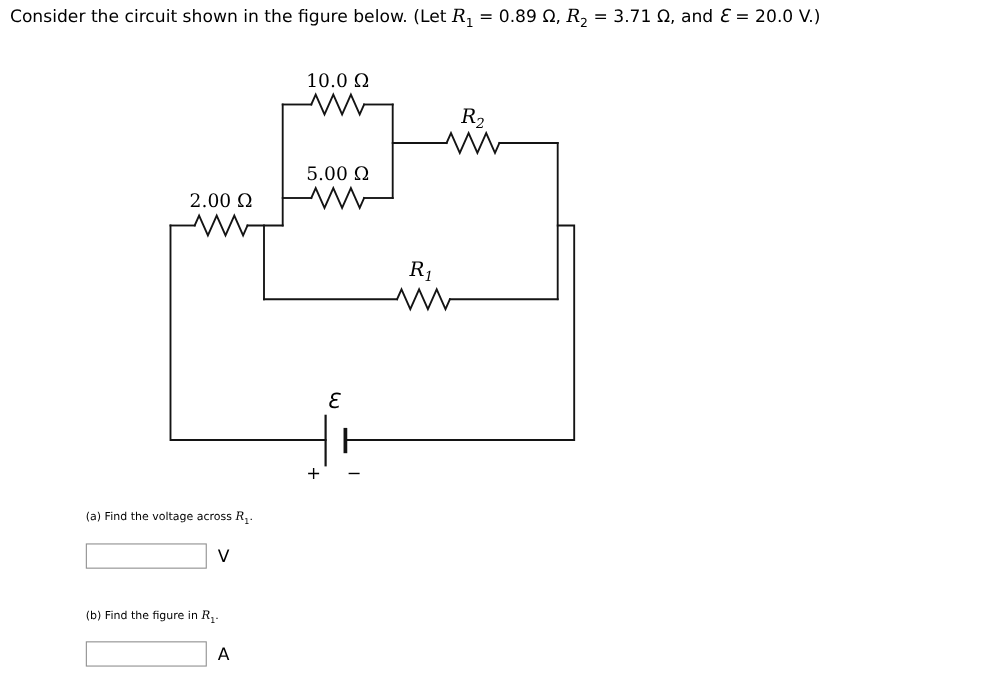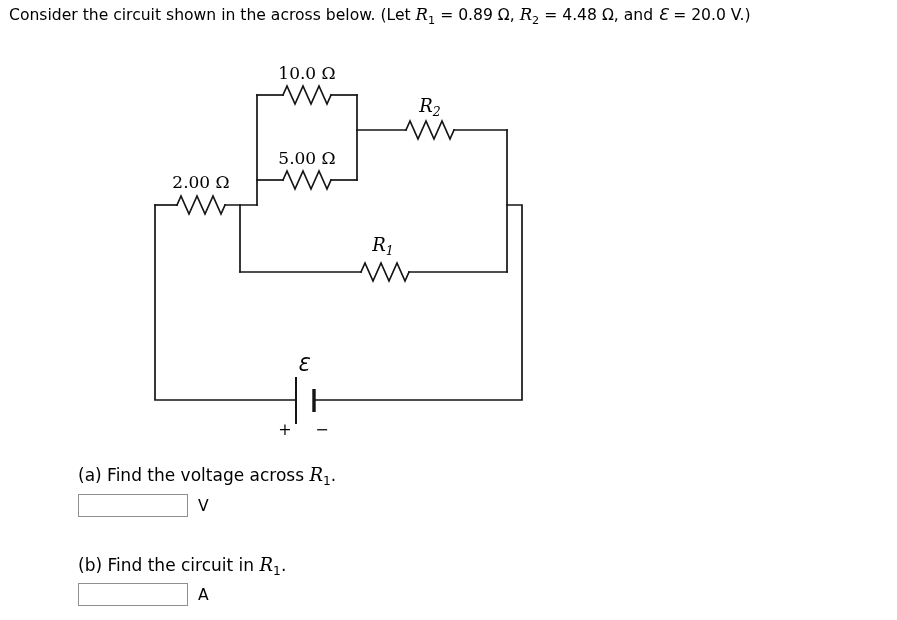--- a/index.html
+++ b/index.html
@@ -10,34 +10,34 @@
   .title sub,.qtext sub{font-size:0.72em;}
   .emf{font-family:"DejaVu Sans",sans-serif;font-style:italic;}
   #circuit-svg{position:absolute;left:0;top:0;}
   .wire{stroke:#141414;stroke-width:1.7;fill:none;stroke-linecap:square;}
   .term-long{stroke:#141414;stroke-width:2;fill:none;}
   .term-short{stroke:#141414;stroke-width:3.4;fill:none;}
   .clabel{font-family:"DejaVu Serif","Liberation Serif",serif;font-size:17px;fill:#000;}
   .clabel-it{font-family:"DejaVu Serif","Liberation Serif",serif;font-style:italic;font-size:18px;fill:#000;}
   .emf-label{font-family:"DejaVu Sans",sans-serif;font-style:italic;font-size:19px;fill:#000;}
   .sign{font-family:"DejaVu Serif","Liberation Serif",serif;font-size:16px;fill:#000;}
-  .qtext{position:absolute;left:78px;font-size:17px;text-align:center;}
+  .qtext{position:absolute;left:78px;font-size:10px;text-align:center;}
   #question-a-text{top:464px;}
   #question-b-text{top:554px;}
   .answer-row{position:absolute;left:78px;display:flex;align-items:center;}
   #answer-row-a{top:494px;}
   #answer-row-b{top:583px;}
   .answer-input{width:100px;height:19px;border:1px solid #8f8f8f;background:#fff;
        font-size:13px;padding:1px 4px;font-family:"DejaVu Sans",sans-serif;}
   .unit{margin-left:10px;font-size:15.6px;}
 </style>
 </head>
 <body>
 
-<div class="title"><span>Consider the circuit shown in the across below. (Let </span><span class="var">R</span><sub>1</sub><span> = 0.89 Ω, </span><span class="var">R</span><sub>2</sub><span> = 4.48 Ω, and </span><span class="var emf">Ɛ</span><span> = 20.0 V.)</span></div>
+<div class="title"><span>Consider the circuit shown in the figure below. (Let </span><span class="var">R</span><sub>1</sub><span> = 0.89 Ω, </span><span class="var">R</span><sub>2</sub><span> = 3.71 Ω, and </span><span class="var emf">Ɛ</span><span> = 20.0 V.)</span></div>
 
 <svg id="circuit-svg" width="560" height="450" viewBox="0 0 560 450" xmlns="http://www.w3.org/2000/svg">
   <g>
 
     <path class="wire" d="M155,205 V400 H296"></path>
     <path class="wire" d="M314,400 H522 V205 H507"></path>
 
     <path class="wire" d="M155,205 H177"></path>
     <path class="wire" d="M177,205 l4,-9 l8,18 l8,-18 l8,18 l8,-18 l8,18 l4,-9"></path>
     <path class="wire" d="M225,205 H257"></path>
@@ -79,18 +79,18 @@
   </g>
 </svg>
 
 <div class="qtext" id="question-a-text"><span>(a) Find the voltage across </span><span class="var">R</span><sub>1</sub><span>.</span></div>
 
 <div class="answer-row" id="answer-row-a">
   <input type="text" class="answer-input" value="" style="">
   <span class="unit">V</span>
 </div>
 
-<div class="qtext" id="question-b-text"><span>(b) Find the circuit in </span><span class="var">R</span><sub>1</sub><span>.</span></div>
+<div class="qtext" id="question-b-text"><span>(b) Find the figure in </span><span class="var">R</span><sub>1</sub><span>.</span></div>
 
 <div class="answer-row" id="answer-row-b">
   <input type="text" class="answer-input" value="" style="">
   <span class="unit">A</span>
 </div>
 
 </body></html>

